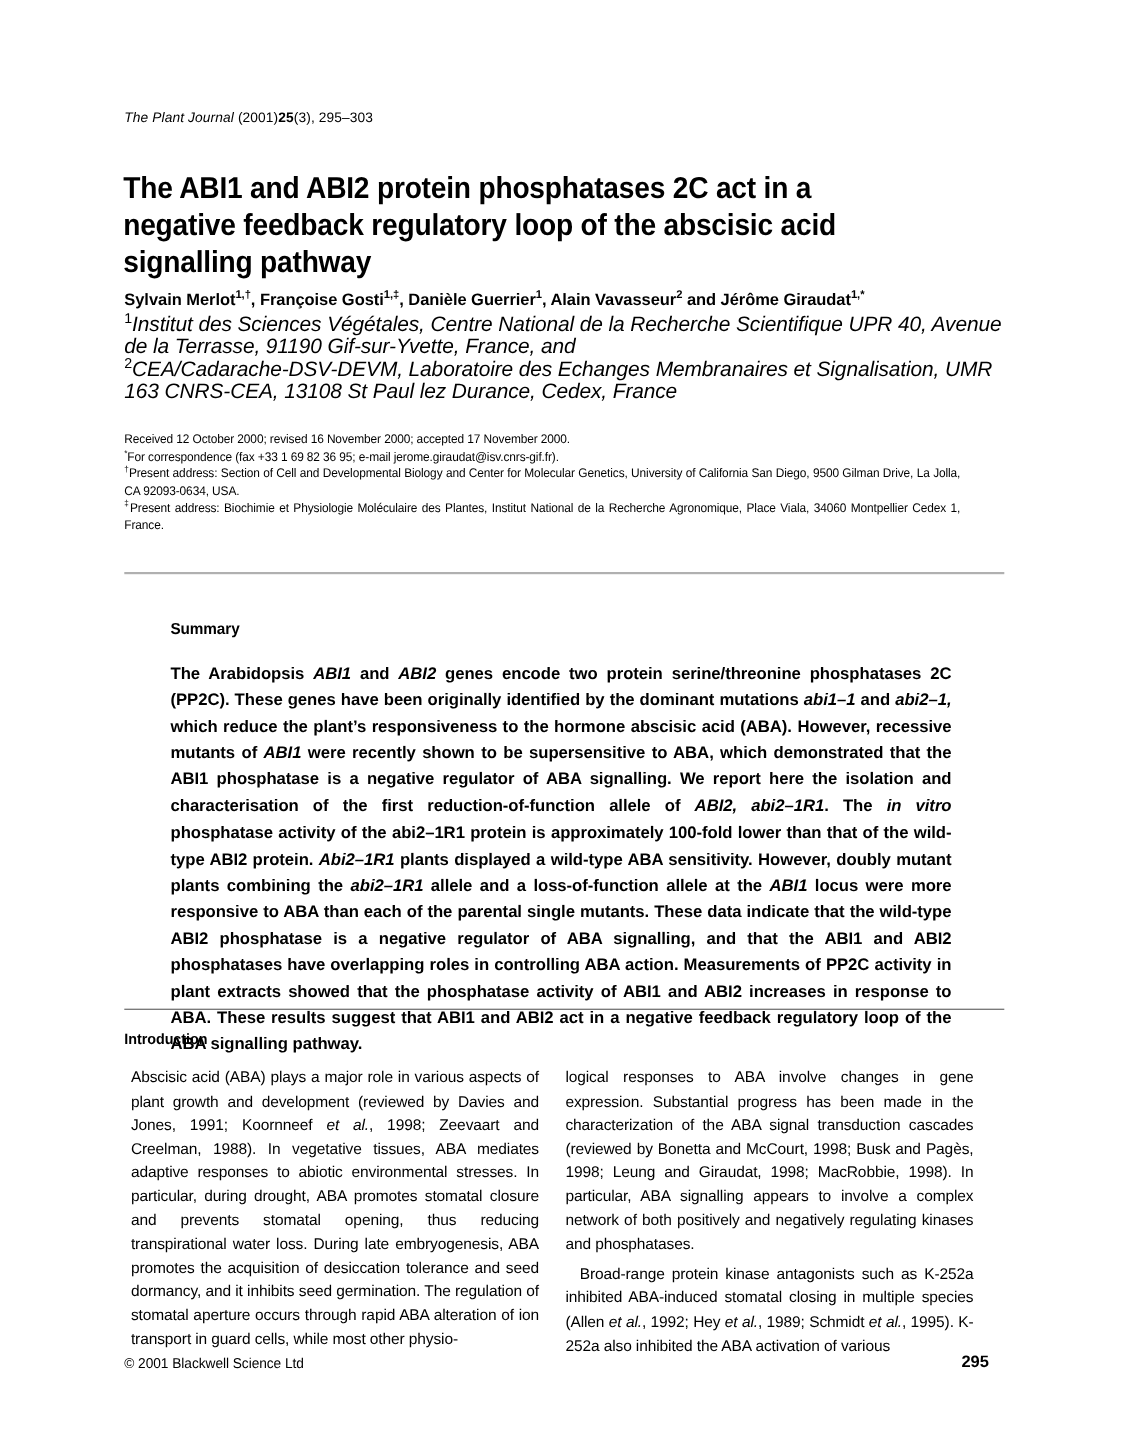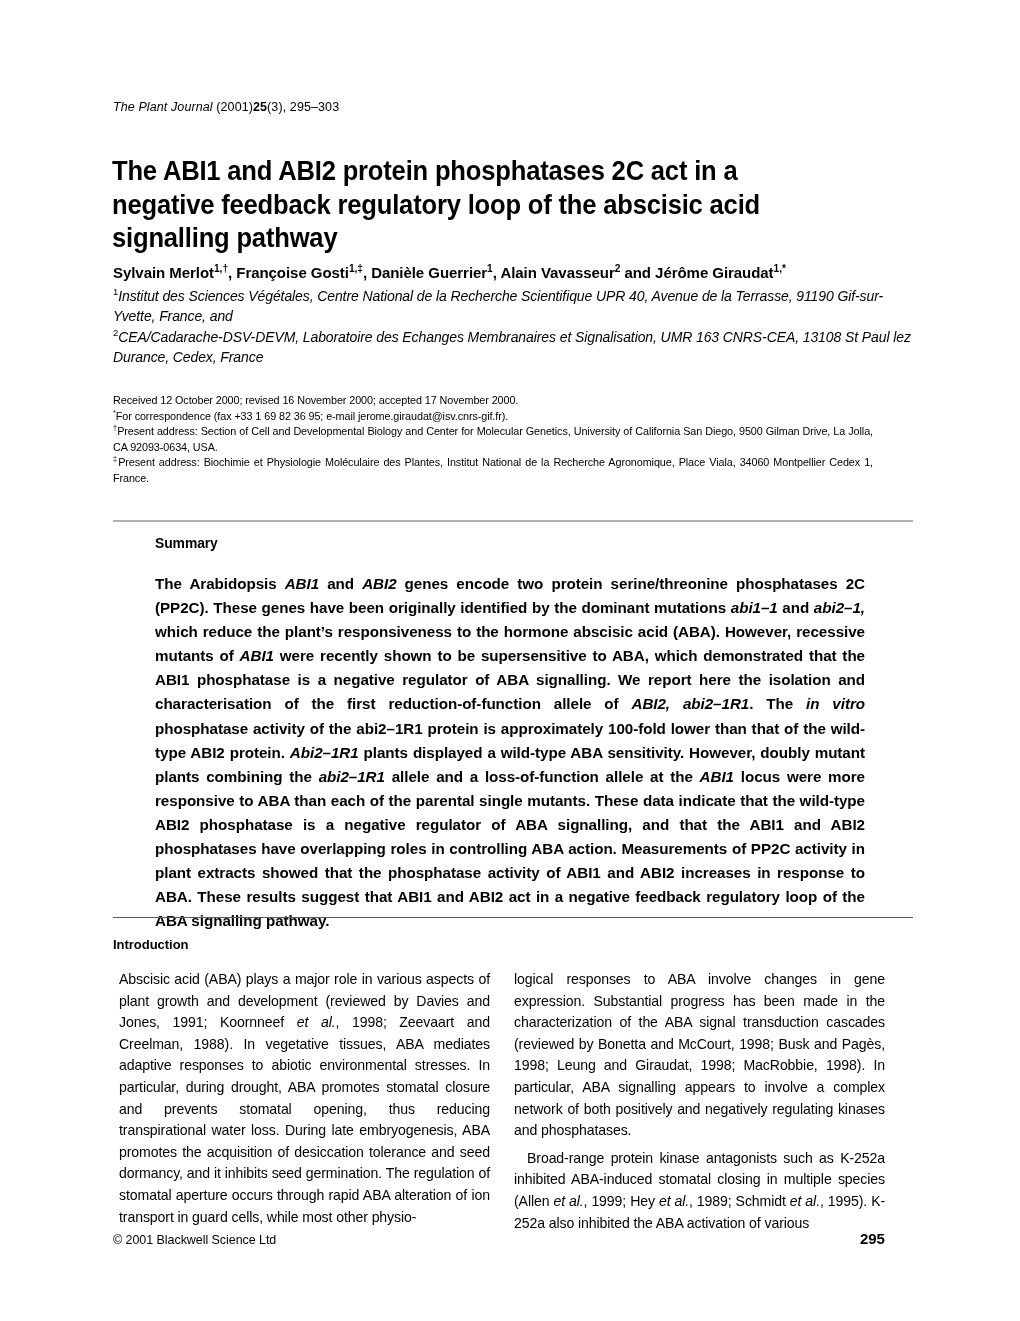--- a/index.html
+++ b/index.html
@@ -61,21 +61,21 @@
     font-size: 15px;
     font-weight: bold;
     line-height: 18px;
     letter-spacing: -0.05px;
   }
   .affils {
     position: absolute;
     left: 113px;
     top: 286px;
     width: 805px;
-    font-size: 14px;
+    font-size: 19px;
     font-style: italic;
     line-height: 20.3px;
     letter-spacing: -0.1px;
   }
   sup {
     font-size: 0.68em;
     vertical-align: super;
     line-height: 0;
   }
   .affils sup {
@@ -115,21 +115,21 @@
     top: 917px;
     width: 800px;
     height: 1px;
     background: #5a5a5a;
   }
 
   
   .summary-wrap {
     position: absolute;
     left: 155px;
-    top: 535px;
+    top: 564px;
     width: 710px;
   }
   .summary-head {
     font-family: "Liberation Sans Narrow", "Liberation Sans", sans-serif;
     font-weight: bold;
     font-size: 14.5px;
     letter-spacing: -0.1px;
     margin-bottom: 21px;
     transform: scaleX(0.96);
     transform-origin: left top;
@@ -204,21 +204,21 @@
     font-size: 13px;
     letter-spacing: -0.05px;
     transform: scaleX(0.96);
     transform-origin: left top;
   }
   .footer-right {
     position: absolute;
     left: 860px;
     top: 1230px;
     width: 53px;
-    text-align: left;
+    text-align: center;
     font-family: "Liberation Sans Narrow", "Liberation Sans", sans-serif;
     font-weight: bold;
     font-size: 15px;
     letter-spacing: -0.05px;
   }
 </style>
 </head>
 <body>
 
 <div class="page">
@@ -261,20 +261,20 @@
   <div class="rule-mid"></div>
 
   <div class="section-head">Introduction</div>
 
   <div class="cols">
     <div class="col left">
       <p><span>Abscisic acid (ABA) plays a major role in various aspects of plant growth and development (reviewed by Davies and Jones, 1991; Koornneef </span><em>et al.</em><span>, 1998; Zeevaart and Creelman, 1988). In vegetative tissues, ABA mediates adaptive responses to abiotic environmental stresses. In particular, during drought, ABA promotes stomatal closure and prevents stomatal opening, thus reducing transpirational water loss. During late embryogenesis, ABA promotes the acquisition of desiccation tolerance and seed dormancy, and it inhibits seed germination. The regulation of stomatal aperture occurs through rapid ABA alteration of ion transport in guard cells, while most other physio-</span></p>
     </div>
     <div class="col right">
       <p>logical responses to ABA involve changes in gene expression. Substantial progress has been made in the characterization of the ABA signal transduction cascades (reviewed by Bonetta and McCourt, 1998; Busk and Pagès, 1998; Leung and Giraudat, 1998; MacRobbie, 1998). In particular, ABA signalling appears to involve a complex network of both positively and negatively regulating kinases and phosphatases.</p>
-      <p class="indent"><span>Broad-range protein kinase antagonists such as K-252a inhibited ABA-induced stomatal closing in multiple species (Allen </span><em>et al.</em><span>, 1999; Hey </span><em>et al.</em><span>, 1989; Schmidt </span><em>et al.</em><span>, 1995). K-252a also inhibited the ABA activation of various</span></p>
+      <p class="indent"><span>Broad-range protein kinase antagonists such as K-252a inhibited ABA-induced stomatal closing in multiple species (Allen </span><em>et al.</em><span>, 1992; Hey </span><em>et al.</em><span>, 1989; Schmidt </span><em>et al.</em><span>, 1995). K-252a also inhibited the ABA activation of various</span></p>
     </div>
   </div>
 
   <div class="footer-left">© 2001 Blackwell Science Ltd</div>
   <div class="footer-right">295</div>
 
 </div>
 
 </body></html>

